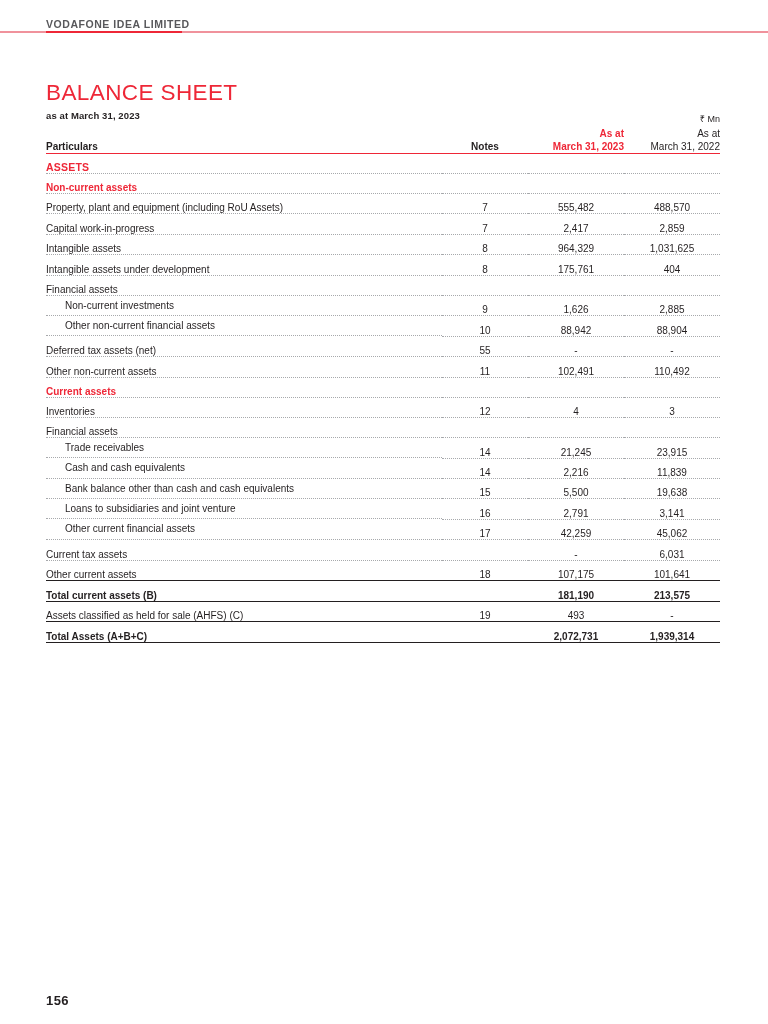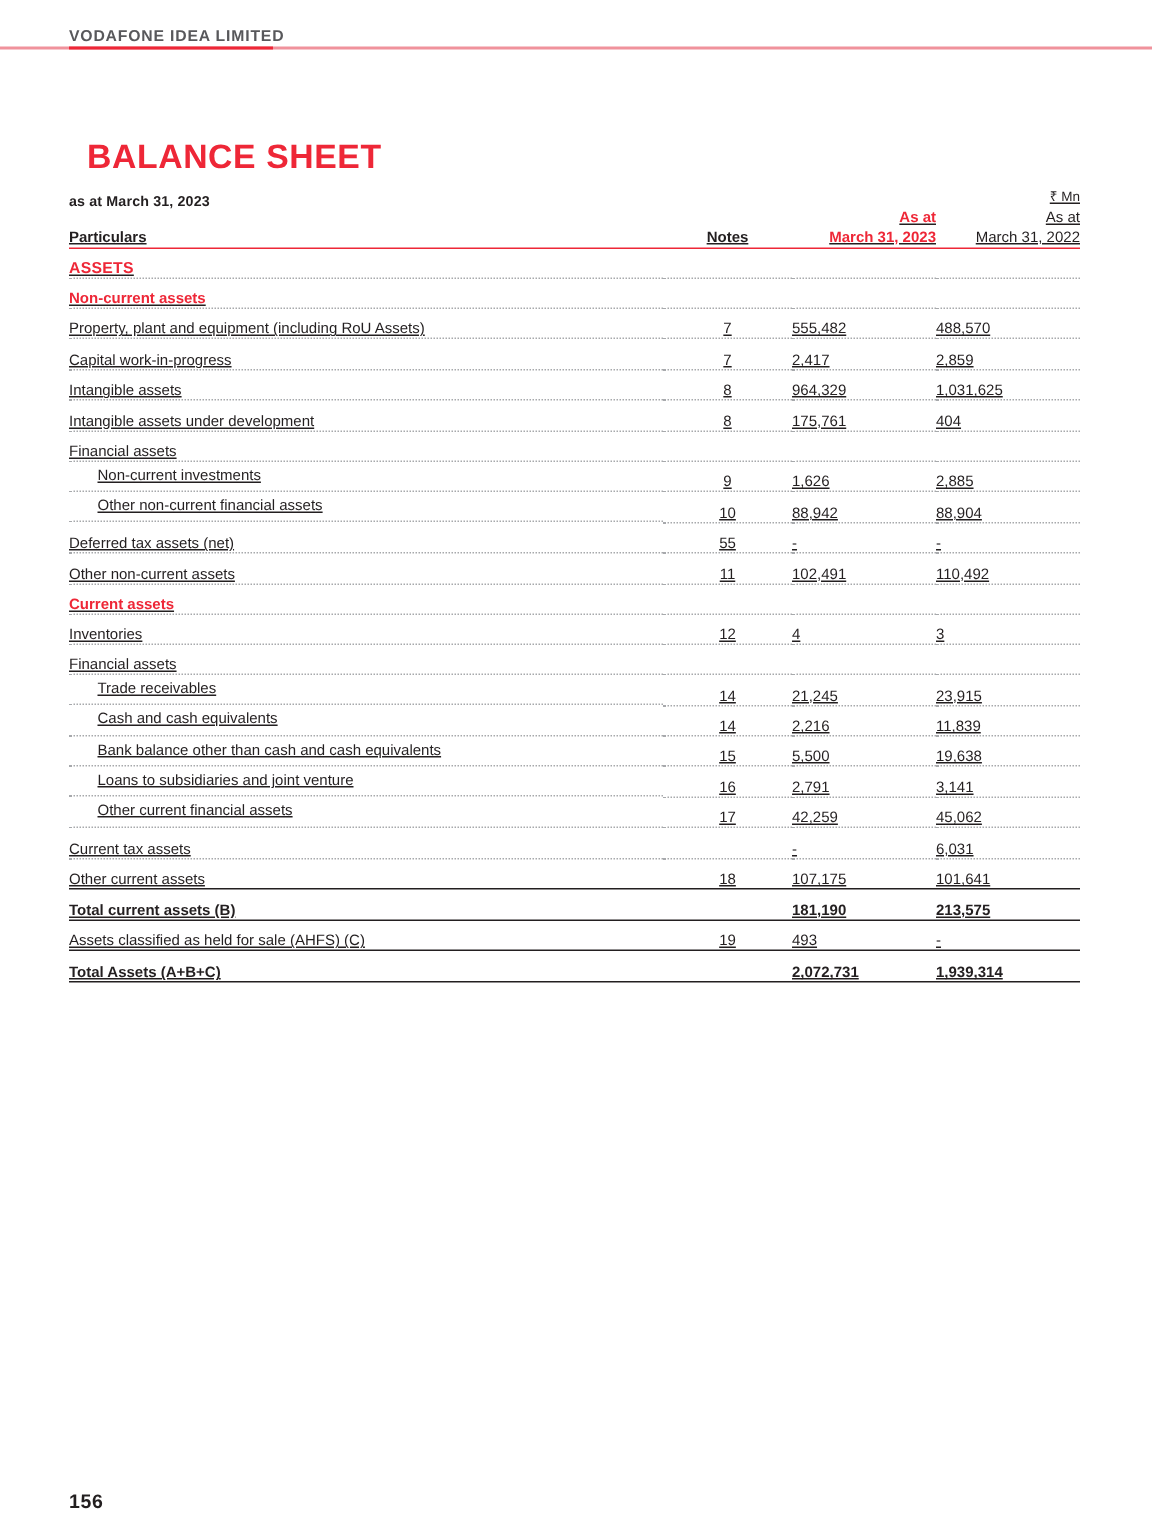--- a/index.html
+++ b/index.html
@@ -52,41 +52,40 @@
   }
 
   
   .title-block {
     position: absolute;
     left: 46px;
     top: 82px;
   }
   .doc-title {
     font-size: 22.5px;
-    font-weight: bold;
+    font-weight: normal;
     color: #ee2737;
     letter-spacing: 0.4px;
     line-height: 1;
-    margin: 12px;
+    margin: 0;
   }
   .doc-subtitle {
     font-size: 9.5px;
     font-weight: bold;
     color: #231f20;
     margin-top: 5px;
     letter-spacing: 0.1px;
   }
 
   
   .sheet {
     position: absolute;
     left: 46px;
-    top: 124px;
+    top: 112px;
     width: 674px;
-    text-decoration: underline;
   }
   .unit-label {
     text-align: right;
     font-size: 9px;
     color: #231f20;
     padding-bottom: 3px;
   }
 
   table.bs {
     width: 674px;
@@ -117,21 +116,21 @@
   .hdr .prev { color: #231f20; font-weight: normal; }
 
   
   tr.row td {
     height: 19.4px;
     font-size: 10px;
     color: #231f20;
   }
   tr.row td.lbl   { text-align: left; padding-left: 0; }
   tr.row td.notes { text-align: center; }
-  tr.row td.num   { text-align: left; }
+  tr.row td.num   { text-align: center; }
 
   
   tr.dotted td { border-bottom: 1px dotted #a7a9ac; }
   tr.dotted td.lbl.indent1 {
     border-bottom: none;
     position: relative;
   }
   tr.dotted td.lbl.indent1 .cellpad {
     display: block;
     padding-left: 19px;

